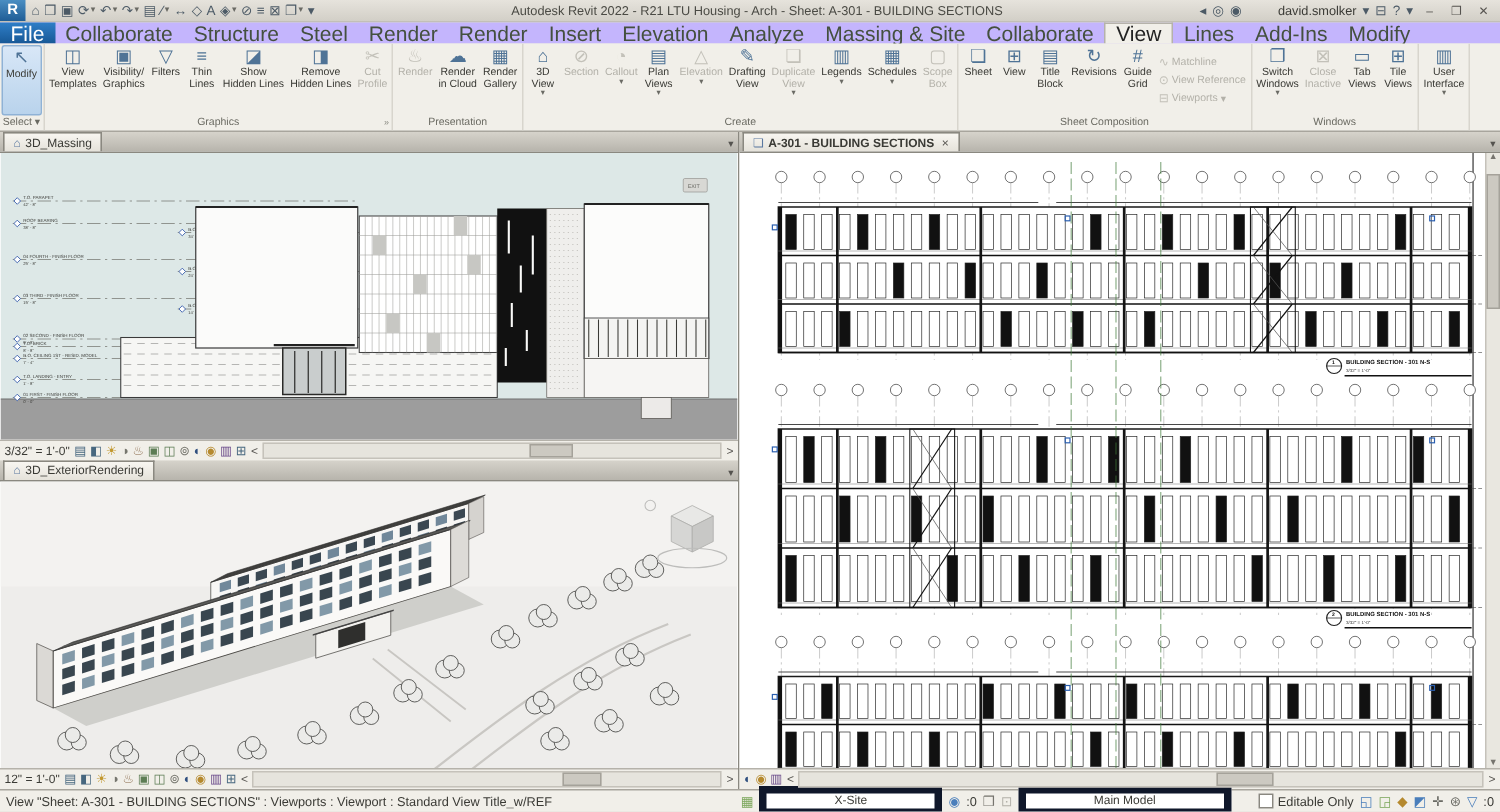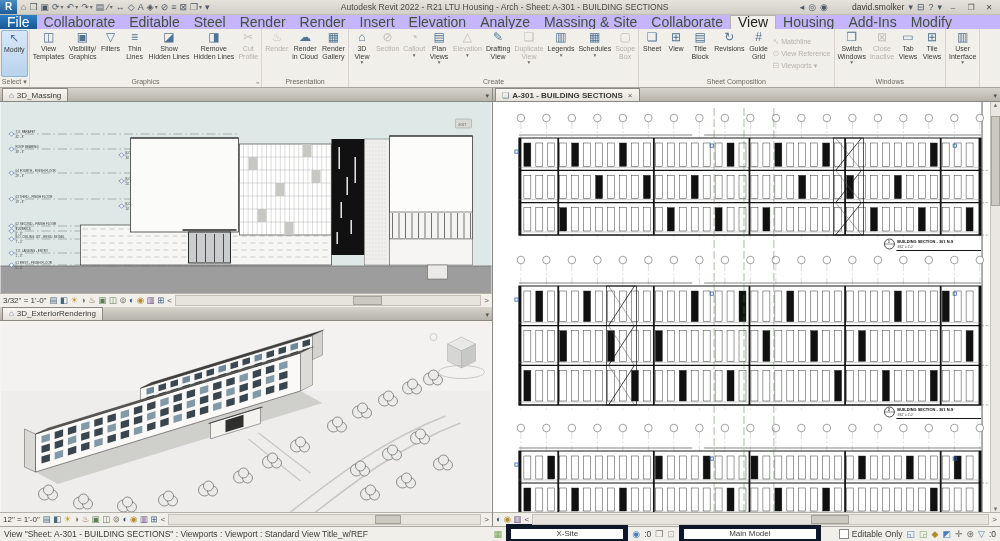--- a/index.html
+++ b/index.html
@@ -127,31 +127,31 @@
         </span>
       <span class="win-btn">–</span>
       <span class="win-btn">❐</span>
       <span class="win-btn">✕</span>
     </div>
   </div>
 
   <div class="tabrow" id="tabrow">
       <span class="rtab file">File</span>
       <span class="rtab">Collaborate</span>
-      <span class="rtab">Editable</span>
+      <span class="rtab">Structure</span>
       <span class="rtab">Steel</span>
       <span class="rtab">Render</span>
       <span class="rtab">Render</span>
       <span class="rtab">Insert</span>
       <span class="rtab">Elevation</span>
       <span class="rtab">Analyze</span>
       <span class="rtab">Massing &amp; Site</span>
       <span class="rtab">Collaborate</span>
       <span class="rtab active">View</span>
-      <span class="rtab">Housing</span>
+      <span class="rtab">Lines</span>
       <span class="rtab">Add-Ins</span>
       <span class="rtab">Modify</span>
     </div>
 
   <div class="ribbon" id="ribbon">
       <div class="panel">
         <div class="panel-body">
           <div class="rbtn modify"><span class="ric">↖</span><span>Modify</span></div>
         </div>
         <div class="panel-label">Select ▾</div>

